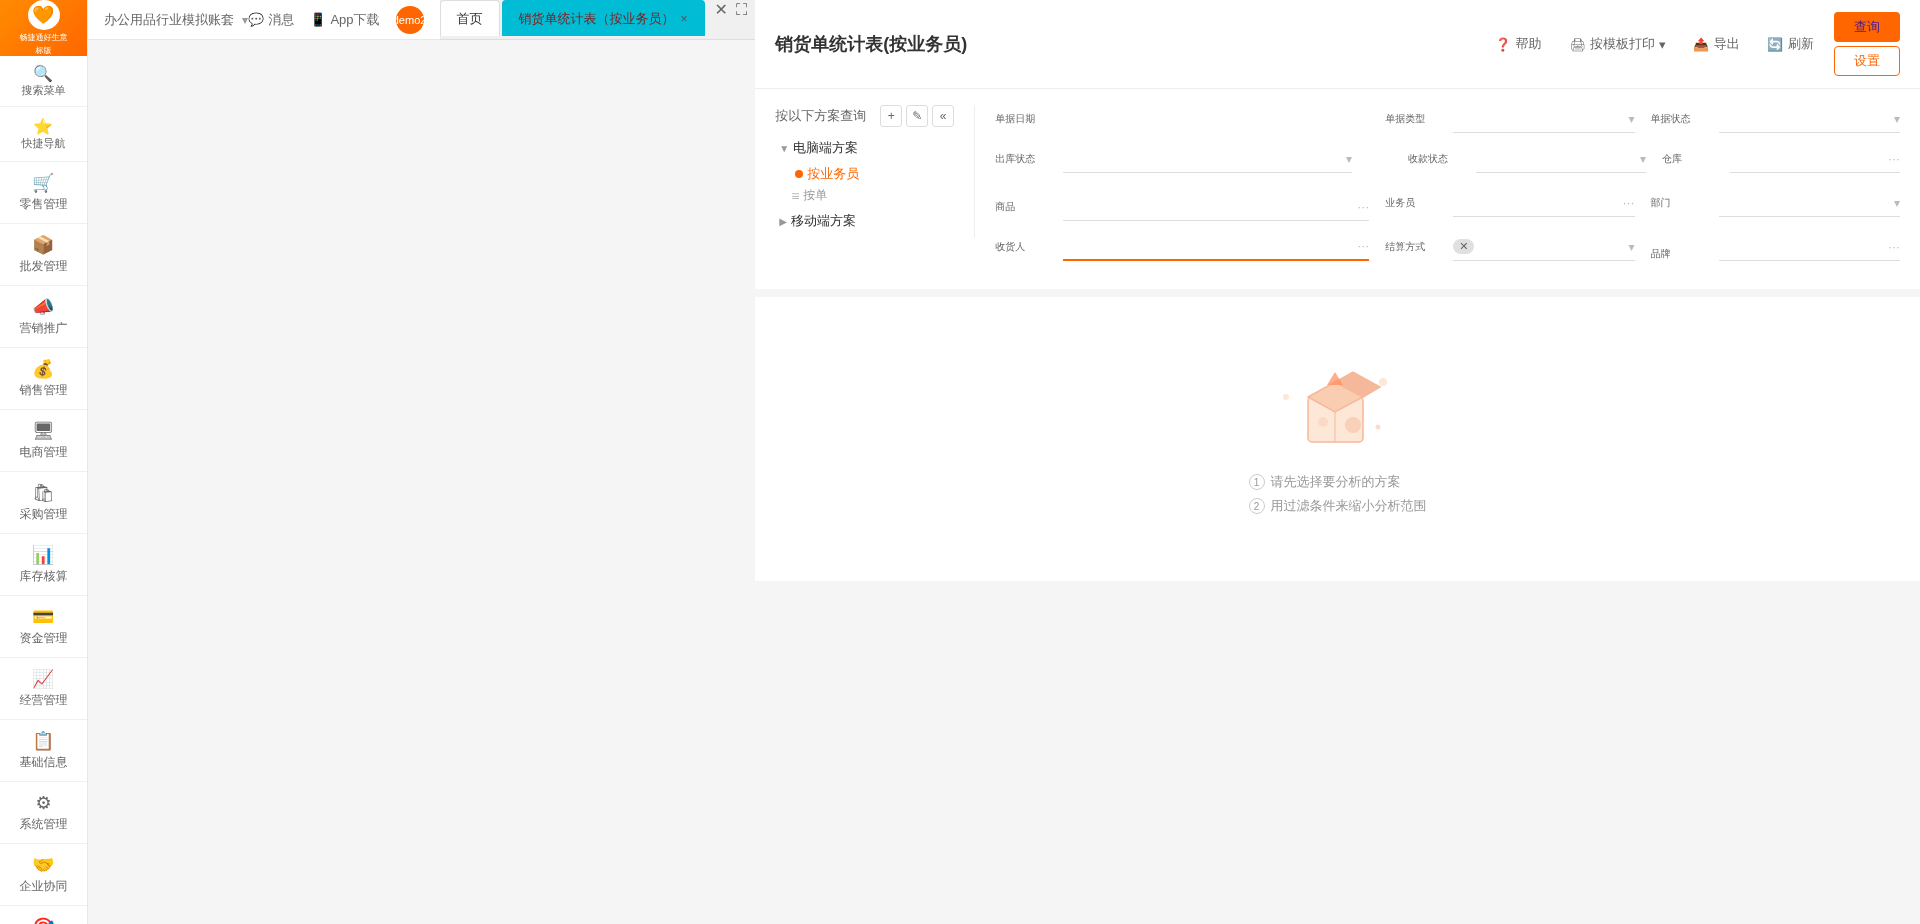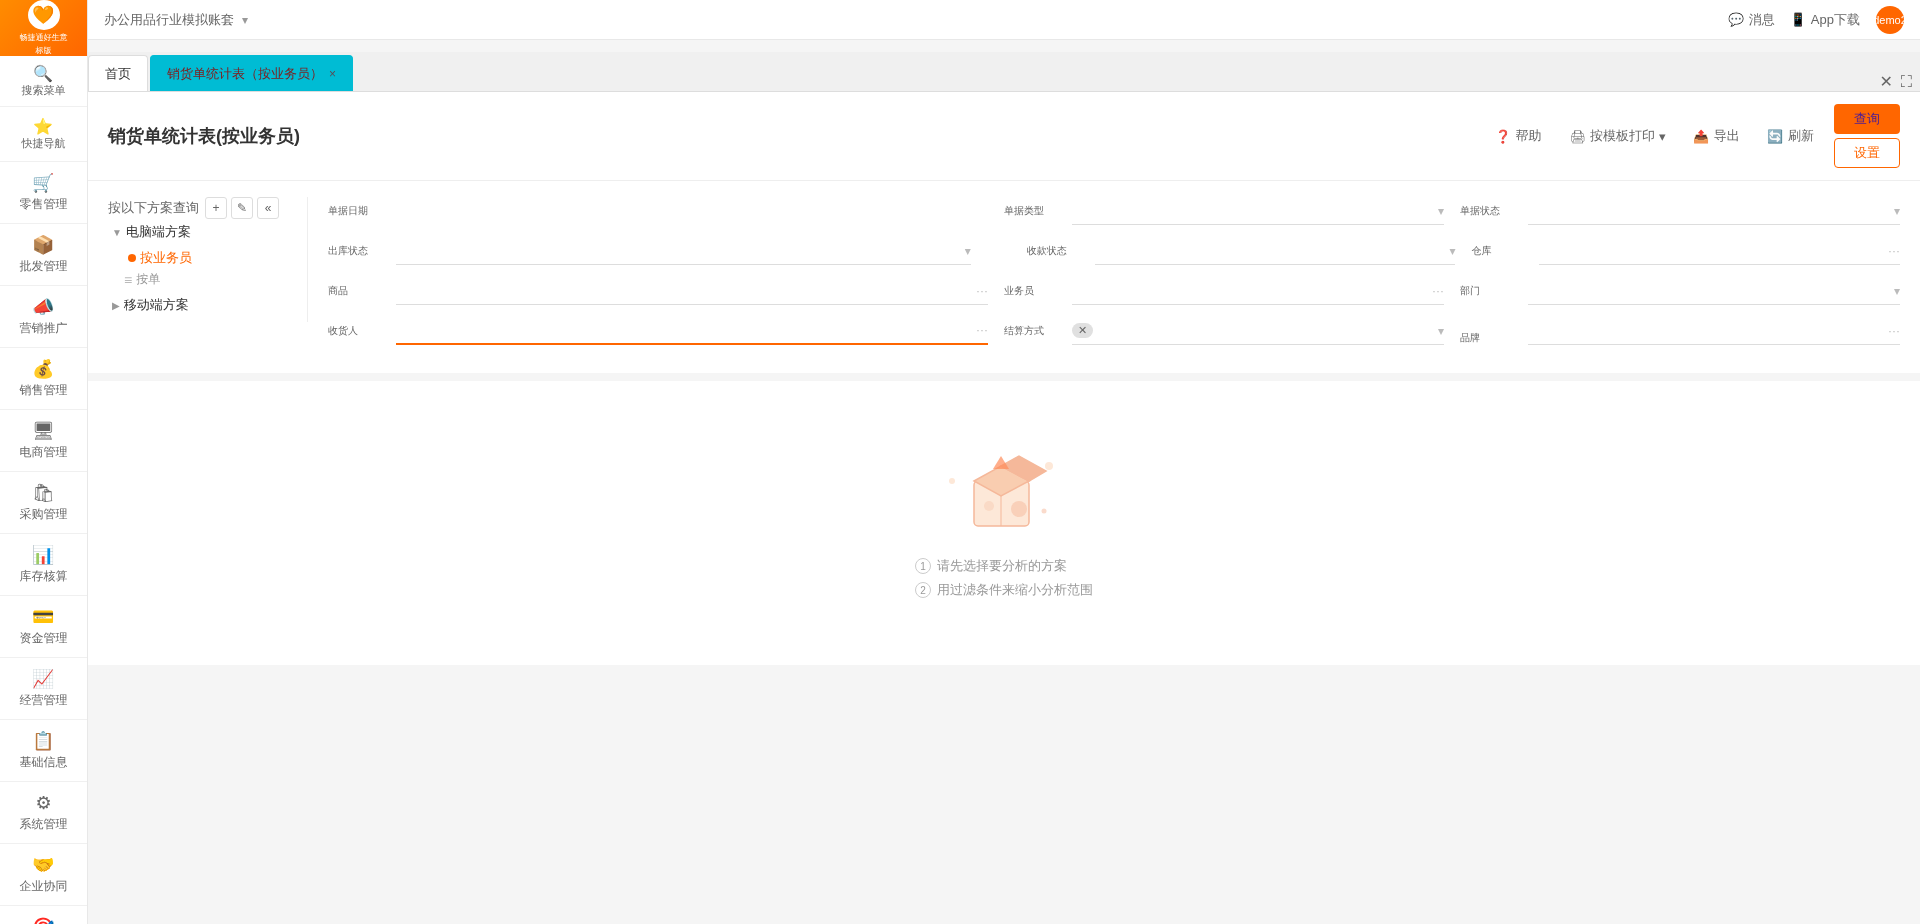--- a/index.html
+++ b/index.html
@@ -10,33 +10,33 @@
     .sidebar-logo { height: 56px; background: linear-gradient(135deg, #ff8c00, #ff6600); display: flex; align-items: center; justify-content: center; flex-direction: column; cursor: pointer; }
     .sidebar-logo .logo-icon { width: 32px; height: 32px; background: #fff; border-radius: 50%; display: flex; align-items: center; justify-content: center; }
     .sidebar-logo .logo-icon span { font-size: 16px; }
     .sidebar-logo .logo-text { color: #fff; font-size: 9px; margin-top: 2px; }
     .sidebar-menu { flex: 1; overflow-y: auto; }
     .sidebar-item { padding: 10px 4px; text-align: center; cursor: pointer; color: #666; font-size: 12px; border-bottom: 1px solid #f0f0f0; }
     .sidebar-item .icon { font-size: 18px; margin-bottom: 2px; }
     .sidebar-search { padding: 8px 4px; text-align: center; cursor: pointer; color: #666; font-size: 12px; border-bottom: 1px solid #f0f0f0; }
 
     
-    .main { flex: 1; display: flex; flex-direction: column; overflow: hidden; }
+    .main { flex: 1; display: flex; flex-direction: row; overflow: hidden; }
 
     
     .topbar { height: 40px; background: #fff; border-bottom: 1px solid #e8e8e8; display: flex; align-items: center; padding: 0 16px; justify-content: space-between; }
     .topbar-left { display: flex; align-items: center; gap: 8px; }
     .topbar-title { color: #666; font-size: 13px; }
     .topbar-arrow { color: #999; font-size: 12px; cursor: pointer; }
     .topbar-right { display: flex; align-items: center; gap: 16px; }
     .topbar-btn { display: flex; align-items: center; gap: 4px; color: #666; font-size: 13px; cursor: pointer; }
     .user-avatar { width: 28px; height: 28px; border-radius: 50%; background: #ff6600; display: flex; align-items: center; justify-content: center; color: #fff; font-size: 11px; overflow: hidden; cursor: pointer; }
 
     
-    .tabs { height: 40px; background: #f0f0f0; display: flex; align-items: flex-end; padding: 0 0 0 0; border-bottom: 1px solid #ddd; margin-top: 12px; }
+    .tabs { height: 40px; background: #f0f0f0; display: flex; align-items: flex-start; padding: 0 0 12px 0; border-bottom: 1px solid #ddd; }
     .tab { height: 36px; padding: 0 16px; display: flex; align-items: center; gap: 6px; cursor: pointer; font-size: 13px; color: #666; background: #e0e0e0; border-right: 1px solid #ddd; border-top: 1px solid #ddd; border-left: 1px solid #ddd; border-radius: 4px 4px 0 0; margin-right: 2px; }
     .tab.home { background: #fff; color: #333; border-bottom: none; }
     .tab.active { background: #00bcd4; color: #7f1d1d; border-color: #00bcd4; border-bottom: none; }
     .tab .close { font-size: 12px; cursor: pointer; opacity: 0.7; }
     .tab-actions { margin-left: auto; display: flex; align-items: center; padding: 0 8px; gap: 8px; }
     .tab-action-btn { color: #666; font-size: 16px; cursor: pointer; }
 
     
     .content { flex: 1; overflow-y: auto; background: #f5f5f5; }
 
@@ -45,21 +45,21 @@
     .page-title { font-size: 18px; font-weight: bold; color: #333; }
     .page-actions { display: flex; align-items: center; gap: 12px; }
     .page-action-btn { display: flex; align-items: center; gap: 4px; color: #666; font-size: 13px; cursor: pointer; padding: 4px 8px; }
     .btn-query { background: #ff6600; color: #4c1d95; border: none; padding: 6px 20px; border-radius: 4px; cursor: pointer; font-size: 13px; }
     .btn-setting { background: #fff; color: #ff6600; border: 1px solid #ff6600; padding: 5px 16px; border-radius: 4px; cursor: pointer; font-size: 13px; }
 
     
     .filter-area { background: #fff; padding: 16px 20px; margin-bottom: 8px; }
     .filter-scheme { display: flex; align-items: flex-start; gap: 0; }
     .scheme-panel { width: 200px; flex-shrink: 0; border-right: 1px solid #eee; padding-right: 16px; }
-    .scheme-title { font-size: 13px; color: #666; margin-bottom: 0; display: flex; align-items: center; gap: 6px; }
+    .scheme-title { font-size: 13px; color: #666; margin-bottom: 8px; display: flex; align-items: center; gap: 14px; }
     .scheme-actions { display: flex; gap: 4px; align-items: center; }
     .scheme-action { width: 22px; height: 22px; border: 1px solid #ddd; border-radius: 3px; display: flex; align-items: center; justify-content: center; cursor: pointer; font-size: 12px; color: #666; }
     .scheme-tree { font-size: 13px; }
     .scheme-group { margin-bottom: 4px; }
     .scheme-group-title { display: flex; align-items: center; gap: 4px; color: #333; padding: 4px; cursor: pointer; }
     .scheme-group-title .arrow { font-size: 10px; color: #999; }
     .scheme-item { padding: 4px 4px 4px 20px; cursor: pointer; color: #666; display: flex; align-items: center; gap: 4px; }
     .scheme-item.active { color: #ff6600; }
     .scheme-item .dot { width: 8px; height: 8px; border-radius: 50%; background: #ff6600; }
     .scheme-sub { padding-left: 16px; font-size: 12px; color: #999; display: flex; align-items: center; gap: 4px; }
@@ -310,21 +310,21 @@
             </div>
             <div class="filter-field" style="flex:1;">
               <span class="filter-label">仓库</span>
               <div class="filter-input" style="border-bottom:1px solid #ddd; flex:1; display:flex; align-items:center; justify-content:flex-end;">
                 <span class="filter-more">···</span>
               </div>
             </div>
           </div>
 
           <div class="filter-row">
-            <div class="filter-field" style="flex:1.5;">
+            <div class="filter-field" style="flex:1.5;margin-top:8px;">
               <span class="filter-label">商品</span>
               <div class="filter-input" style="border-bottom:1px solid #ddd; flex:1; display:flex; align-items:center; justify-content:flex-end;">
                 <span class="filter-more">···</span>
               </div>
             </div>
             <div class="filter-field" style="flex:1;">
               <span class="filter-label">业务员</span>
               <div class="filter-input" style="border-bottom:1px solid #ddd; flex:1; display:flex; align-items:center; justify-content:flex-end;">
                 <span class="filter-more">···</span>
               </div>

